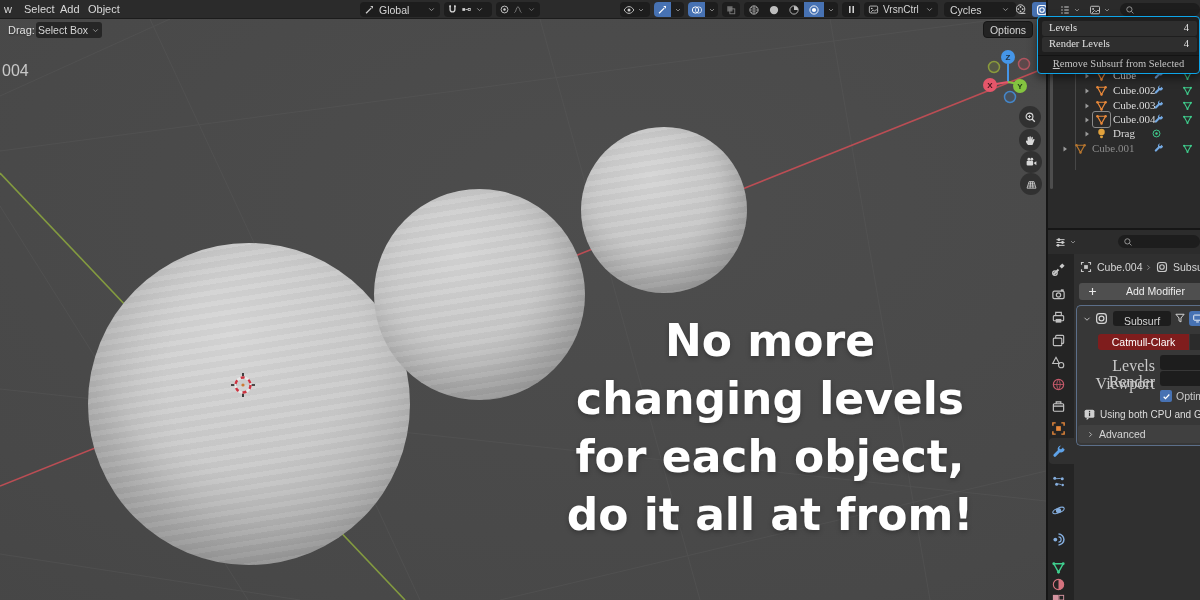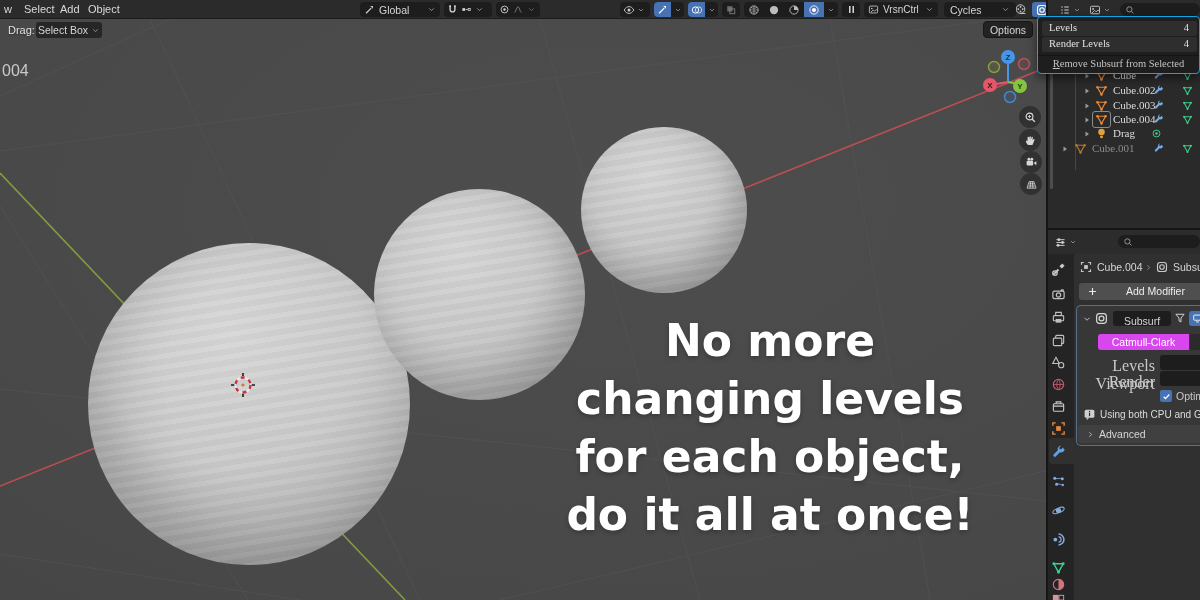--- a/index.html
+++ b/index.html
@@ -282,21 +282,21 @@
       <circle cx="13" cy="13" r="7.5" fill="none" stroke="#cc3340" stroke-width="2.4" stroke-dasharray="4 4.2"></circle>
       <circle cx="13" cy="13" r="1.6" fill="#cc7a33"></circle>
     </svg>
 
     <div class="abs t" style="left:2px;top:43px;font-size:16px;color:#c9c9c9;z-index:5">004</div>
 
     <div class="abs caption" style="left:455px;top:293px;width:630px">
       <div>No more</div>
       <div>changing levels</div>
       <div>for each object,</div>
-      <div>do it all at once!</div>
+      <div>do it all at from!</div>
     </div>
 
     <svg class="abs" width="64" height="60" viewBox="0 0 64 60" style="left:978px;top:29px;z-index:6">
       <line x1="30" y1="34" x2="30" y2="16" stroke="#4596e8" stroke-width="2"></line>
       <line x1="30" y1="34" x2="18" y2="36" stroke="#e5566a" stroke-width="2"></line>
       <line x1="30" y1="34" x2="42" y2="36.5" stroke="#84c440" stroke-width="2"></line>
       <circle cx="16" cy="19" r="5.5" fill="rgba(120,130,60,.25)" stroke="#8a9a3c" stroke-width="1.5"></circle>
       <circle cx="46" cy="16" r="5.5" fill="rgba(170,70,80,.2)" stroke="#b05560" stroke-width="1.5"></circle>
       <circle cx="32" cy="49" r="5.5" fill="rgba(60,110,170,.2)" stroke="#4586c8" stroke-width="1.5"></circle>
       <circle cx="30" cy="9" r="7" fill="#4596e8"></circle>
@@ -655,21 +655,21 @@
       </div>
       <svg class="abs i" width="12" height="12" style="left:97px;top:6px;color:#d5d5d5">
           <use href="#i-funnel"></use>
         </svg>
       <span class="abs seg blue" style="left:112px;top:5px;width:16px;height:15px;border-radius:3px">
           <svg class="i" width="11" height="11" style="color:#fff">
             <use href="#i-monitor"></use>
           </svg>
         </span>
 
-      <div class="abs seg" style="left:21px;top:28px;width:91px;height:16px;background:#d946ef;border-radius:3px 0 0 3px">
+      <div class="abs seg" style="left:21px;top:28px;width:91px;height:16px;background:#7f1d1d;border-radius:3px 0 0 3px">
         <span class="t" style="font-size:10.5px;color:#fff">Catmull-Clark</span>
       </div>
       <div class="abs" style="left:113px;top:28px;width:13px;height:16px;background:#2b2b2b;border-radius:0 3px 3px 0"></div>
 
       <span class="lab-r" style="left:0;top:51px;width:78px">Levels Viewport</span>
       <div class="field" style="left:83px;top:49px;width:43px;height:15px"></div>
 
       <span class="lab-r" style="left:0;top:67px;width:78px">Render</span>
       <div class="field" style="left:83px;top:65px;width:43px;height:15px"></div>
 

